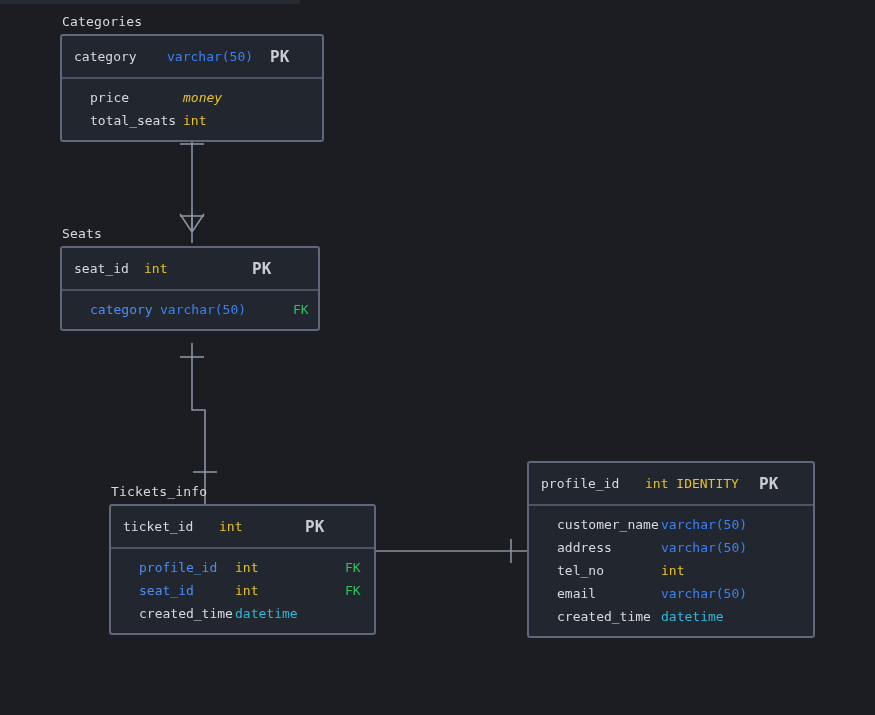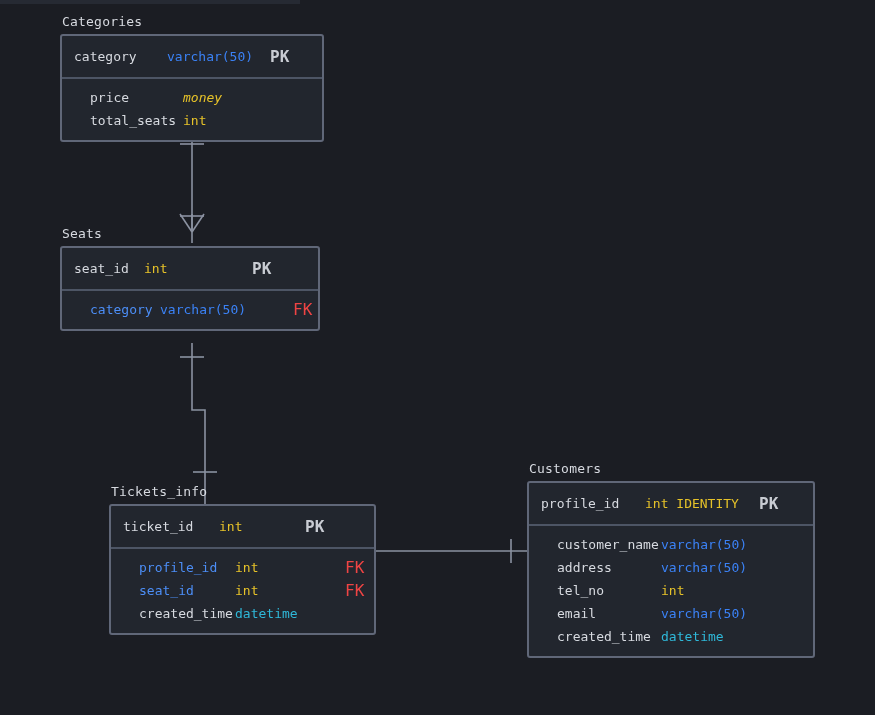--- a/index.html
+++ b/index.html
@@ -74,23 +74,23 @@
   .t-money   { color: #e6c229; }
   .t-bit     { color: #e6c229; }
   .t-datetime{ color: #2fb8d9; }
   .col-key {
     position: absolute;
     font-size: 16px;
     font-weight: bold;
     color: #c9ccd3;
   }
   .col-key.fk {
-    color: #ef4444;
+    color: #22c55e;
     font-weight: normal;
-    font-size: 16px;
+    font-size: 13px;
   }
 
   svg.links {
     position: absolute;
     left: 0;
     top: 0;
     width: 875px;
     height: 715px;
     pointer-events: none;
   }
@@ -204,21 +204,20 @@
         </div>
         <div class="row">
           <span class="col-name">created_time</span>
           <span class="col-type t-datetime" style="left:108px;">datetime</span>
         </div>
       </div>
     </div>
   </div>
 
   <div class="entity" style="left:527px; top:461px; width:288px;">
-    <div class="entity-title">Customers</div>
     <div class="entity-box" style="width:288px;">
       <div class="rows pk-group">
         <div class="row">
           <span class="col-name">profile_id</span>
           <span class="col-type t-int" style="left:116px;">int IDENTITY</span>
           <span class="col-key" style="left:230px;">PK</span>
         </div>
       </div>
       <div class="rows">
         <div class="row">

